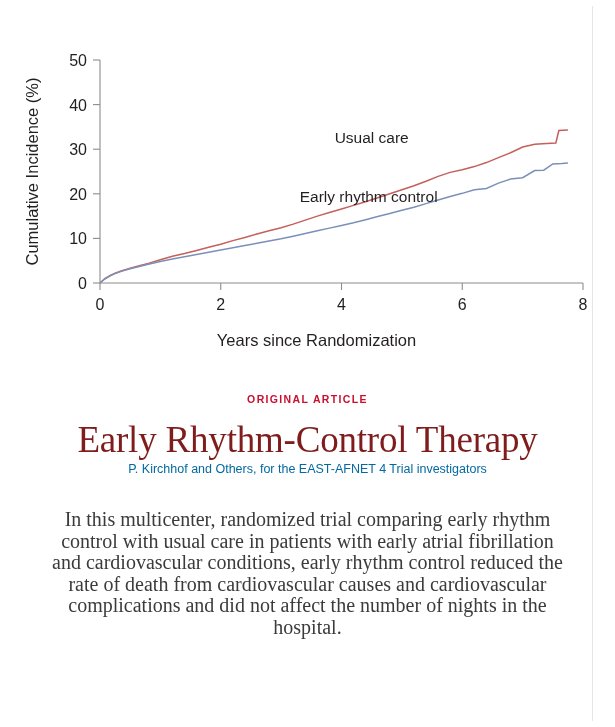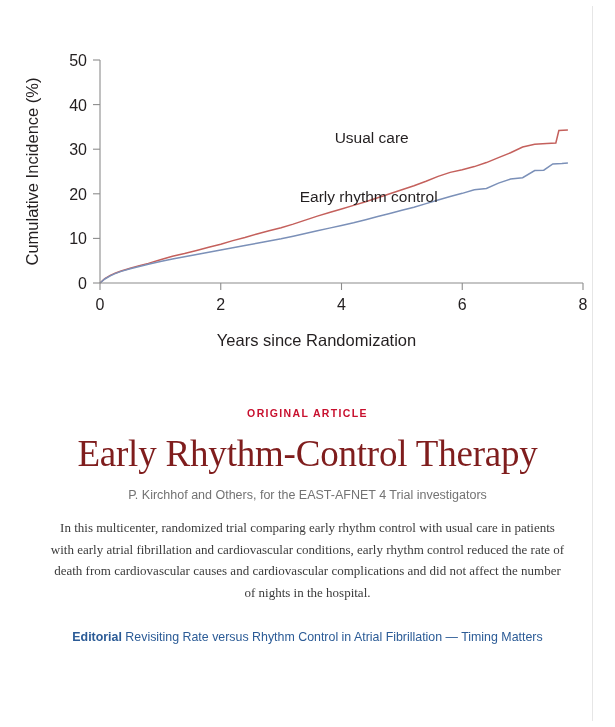--- a/index.html
+++ b/index.html
@@ -68,45 +68,43 @@
     text-align: center;
   }
   #kicker {
     font-family: "Liberation Sans", sans-serif;
     font-size: 10.5px;
     font-weight: 700;
     letter-spacing: 1.35px;
     color: #c8102e;
     text-transform: uppercase;
     line-height: 14px;
-    margin-top: 14px;
   }
   #title {
     font-family: "Liberation Serif", serif;
     font-size: 37px;
     font-weight: 400;
     color: #7f1d1d;
     line-height: 43px;
     margin: 12px auto 0 auto;
     width: 500px;
     letter-spacing: -0.2px;
   }
   #byline {
     font-family: "Liberation Sans", sans-serif;
     font-size: 12.5px;
-    color: #737373;
-    margin-top: 12px;
+    color: #0369a1;
     line-height: 16px;
   }
   #summary {
     font-family: "Liberation Serif", serif;
-    font-size: 13px;
+    font-size: 20px;
     color: #3b3b3b;
     line-height: 21.5px;
-    margin: 14px auto 0 auto;
+    margin: 32px auto 0 auto;
     width: 520px;
   }
   #editorial {
     font-family: "Liberation Sans", sans-serif;
     font-size: 12.4px;
     color: #2b5b96;
     margin-top: 26px;
     line-height: 17px;
   }
   #editorial .ed-tag { font-weight: 700; }
@@ -164,19 +162,15 @@
     <div id="kicker">Original Article</div>
 
     <h1 id="title">
       <span>Early Rhythm-Control Therapy</span><br>
     </h1>
 
     <div id="byline">P. Kirchhof and Others, for the EAST-AFNET 4 Trial investigators</div>
 
     <p id="summary">In this multicenter, randomized trial comparing early rhythm control with usual care in patients with early atrial fibrillation and cardiovascular conditions, early rhythm control reduced the rate of death from cardiovascular causes and cardiovascular complications and did not affect the number of nights in the hospital.</p>
 
-    <div id="editorial">
-      <span class="ed-tag">Editorial</span>
-      <span>Revisiting Rate versus Rhythm Control in Atrial Fibrillation — Timing Matters</span>
-    </div>
 
   </div>
 </div>
 
 </body></html>

